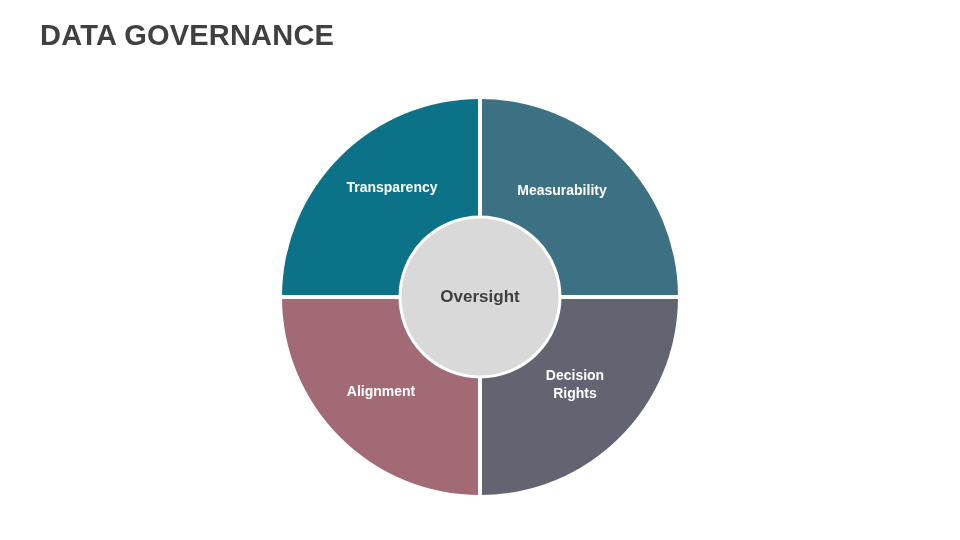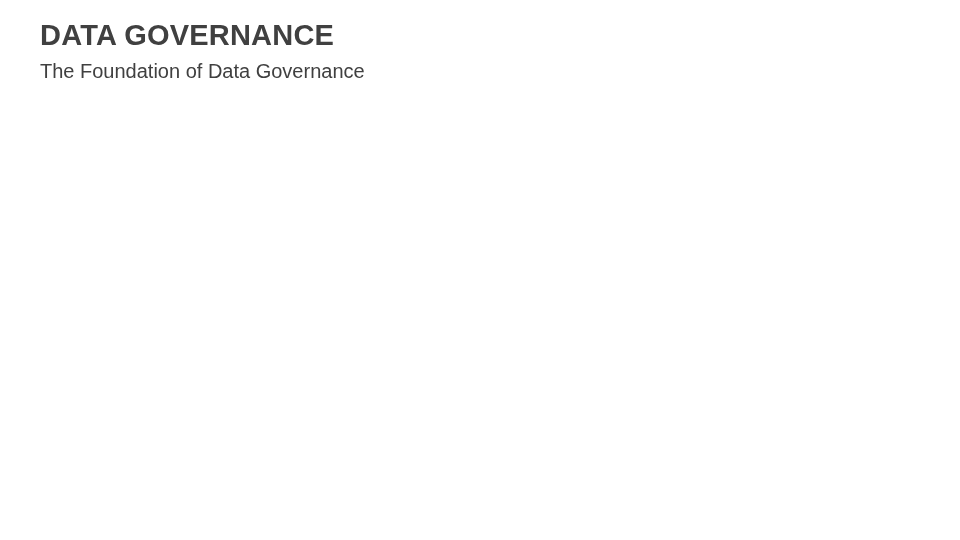--- a/index.html
+++ b/index.html
@@ -66,17 +66,37 @@
     white-space: nowrap;
   }
 </style>
 </head>
 <body>
 
 <div class="slide">
 
   <div class="slide-header">
     <div class="slide-title">DATA GOVERNANCE</div>
-    <div class="slide-subtitle">The Foundation of Data Governance</div>
   </div>
 
+  <div class="diagram">
+    <svg width="400" height="400" viewBox="0 0 400 400">
+
+      <path d="M200,200 L200,2 A198,198 0 0,0 2,200 Z" fill="#0c7288"></path>
+      <path d="M200,200 L398,200 A198,198 0 0,0 200,2 Z" fill="#3c7183"></path>
+      <path d="M200,200 L2,200 A198,198 0 0,0 200,398 Z" fill="#a16a75"></path>
+      <path d="M200,200 L200,398 A198,198 0 0,0 398,200 Z" fill="#626472"></path>
+
+      <line x1="200" y1="0" x2="200" y2="400" stroke="#ffffff" stroke-width="4"></line>
+      <line x1="0" y1="200" x2="400" y2="200" stroke="#ffffff" stroke-width="4"></line>
+
+      <circle cx="200" cy="200" r="80" stroke="#ffffff" stroke-width="3" fill="#d9d9d9"></circle>
+    </svg>
+
+    <div class="quad-label label-transparency">Transparency</div>
+    <div class="quad-label label-measurability">Measurability</div>
+    <div class="quad-label label-alignment">Alignment</div>
+    <div class="quad-label wrap label-decision">Decision Rights</div>
+
+    <div class="center-label">Oversight</div>
+  </div>
 
 </div>
 
 </body></html>

